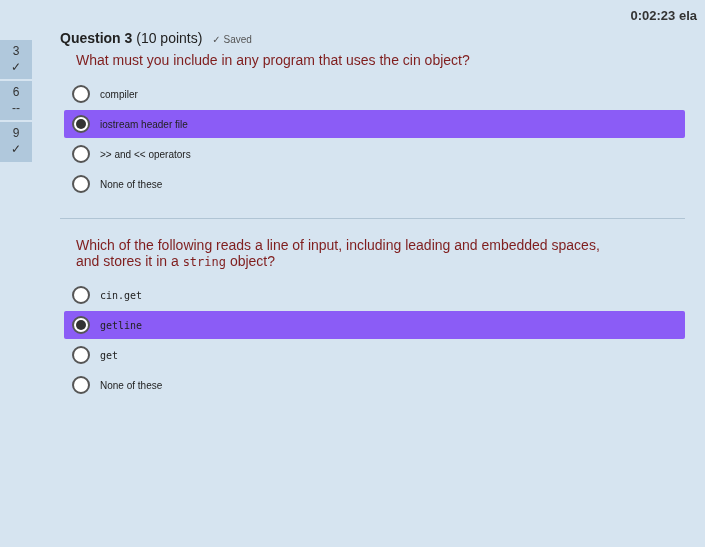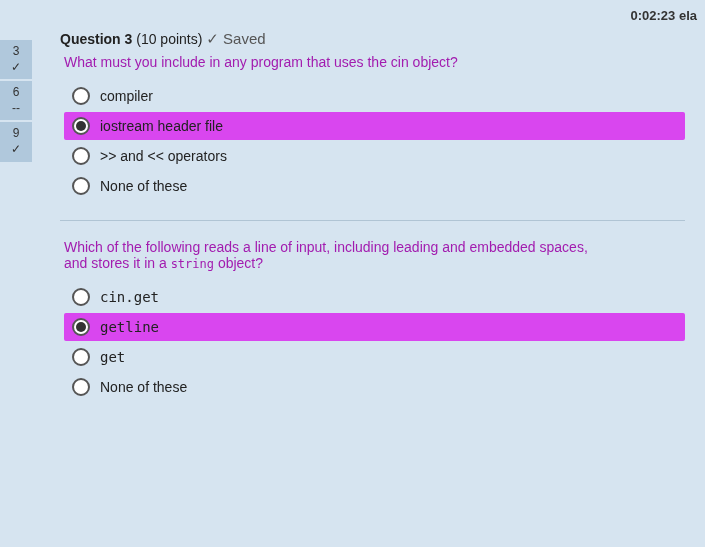--- a/index.html
+++ b/index.html
@@ -46,67 +46,68 @@
       font-weight: bold;
       margin-bottom: 6px;
       font-size: 14px;
     }
     .question-header .points {
       font-weight: normal;
     }
     .saved-badge {
       font-weight: normal;
       color: #555;
-      font-size: 15px;
+      font-size: 10px;
+      margin-left: 6px;
     }
     .check-icon {
       color: #555;
     }
     .question-text {
       margin-bottom: 12px;
       font-size: 14px;
-      color: #a21caf;
-      margin-left: 4px;
+      color: #7f1d1d;
+      margin-left: 16px;
     }
     .options-list {
       list-style: none;
       margin-bottom: 20px;
       margin-left: 4px;
     }
     .option-item {
       display: flex;
       align-items: center;
       padding: 5px 8px;
       margin-bottom: 2px;
       font-size: 14px;
       border-radius: 2px;
     }
     .option-item.selected {
-      background: #d946ef;
+      background: #8b5cf6;
     }
     .radio-outer {
       width: 18px;
       height: 18px;
       border-radius: 50%;
       border: 2px solid #555;
       display: flex;
       align-items: center;
       justify-content: center;
       margin-right: 10px;
       flex-shrink: 0;
       background: white;
     }
     .radio-inner {
       width: 10px;
       height: 10px;
       border-radius: 50%;
       background: #333;
     }
     .option-label {
-      font-size: 14px;
+      font-size: 10px;
     }
     code {
       font-family: monospace;
       font-size: 12px;
     }
     .question-section {
       margin-bottom: 16px;
     }
     .divider {
       border: none;

